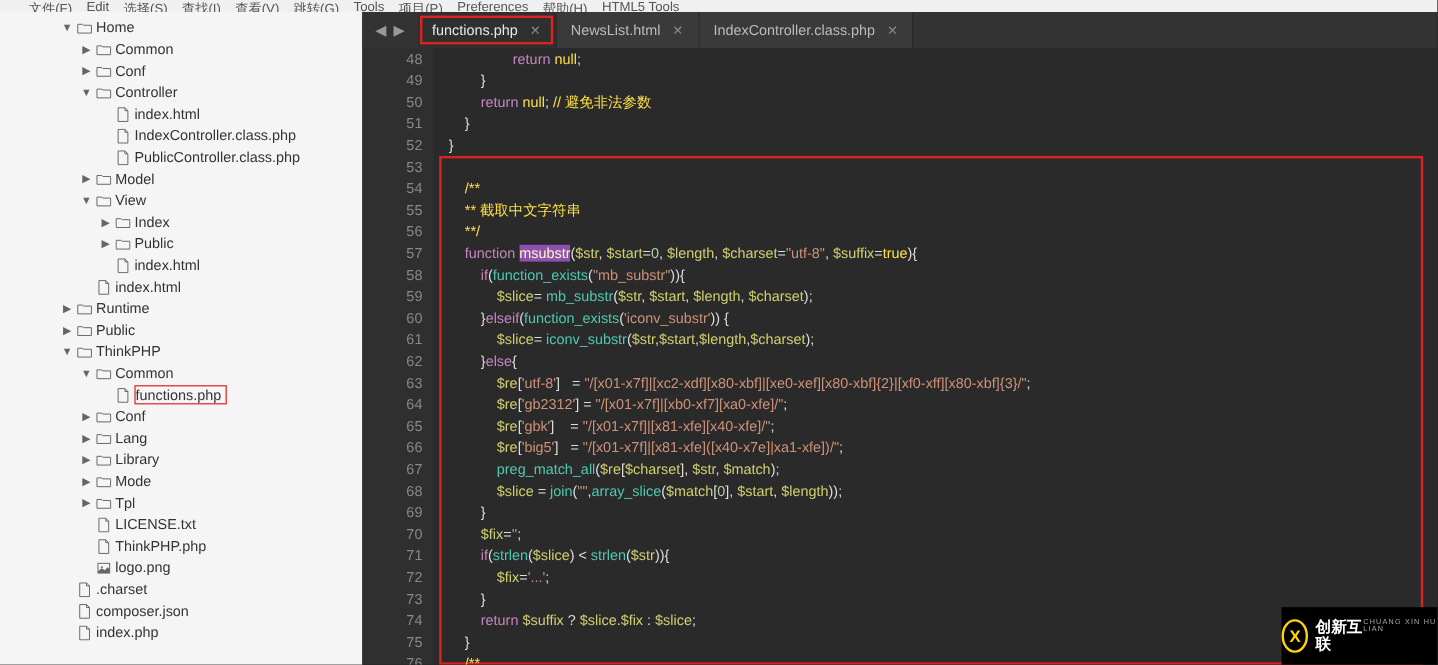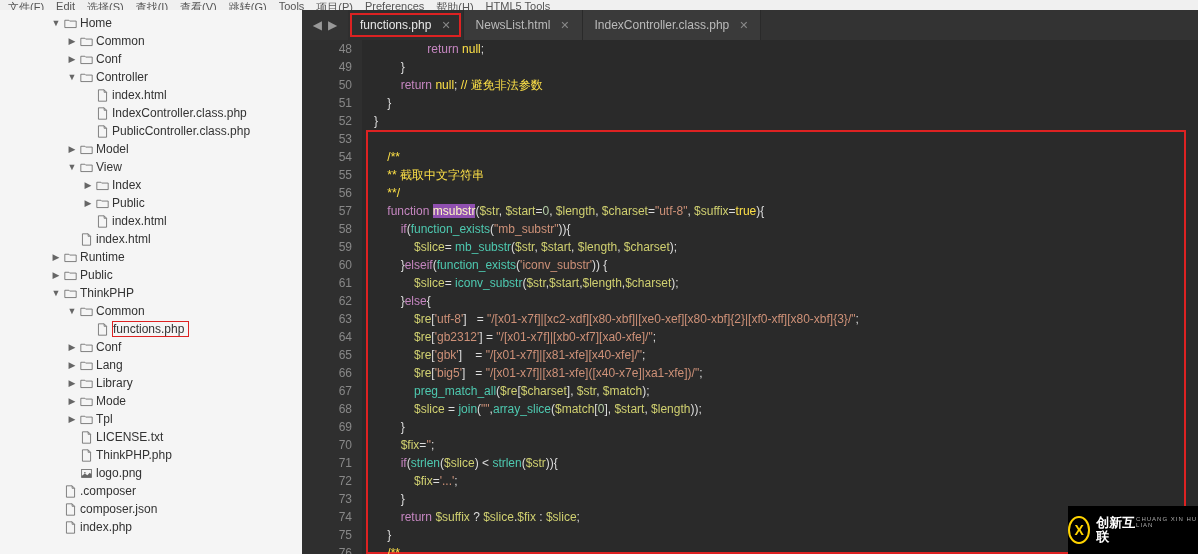--- a/index.html
+++ b/index.html
@@ -1,18 +1,18 @@
 <!DOCTYPE html>
 <html><head>
 <meta charset="utf-8">
 <style>
 * { margin:0; padding:0; box-sizing:border-box; font-family: Arial, sans-serif; }
 body { background:#1e1e1e; width:1198px; height:554px; overflow:hidden; display:flex; flex-direction:column; }
 
-.menubar { height:10px; background:#f0f0f0; color:#555; font-size:11px; padding:0 8px; display:flex; align-items:flex-start; overflow:hidden; }
+.menubar { height:10px; background:#f0f0f0; color:#555; font-size:11px; padding:0 24px; display:flex; align-items:flex-start; overflow:hidden; }
 .menubar span { margin-right:12px; }
 
 .body-row { display:flex; flex:1; min-height:0; }
 
 .sidebar { width:302px; background:#f5f5f5; color:#333; font-size:12px; overflow-y:auto; padding:4px 0; }
 .tree-item { display:flex; align-items:center; height:18px; padding-left:0; cursor:default; white-space:nowrap; }
 .expander { width:12px; display:inline-flex; justify-content:center; color:#666; font-size:9px; }
 .icon { width:16px; display:inline-flex; justify-content:center; margin-right:2px; color:#555; }
 .icon svg { width:13px; height:13px; }
 .tree-label { display:inline-block; }
@@ -309,21 +309,21 @@
         </span>
         <span class="tree-label">logo.png</span>
       </div>
       <div class="tree-item depth1">
         <span class="expander"></span>
         <span class="icon">
           <svg viewBox="0 0 16 16">
             <path fill="none" stroke="#666" d="M3 1 h7 l3 3 v11 h-10 z M10 1 v3 h3"></path>
           </svg>
         </span>
-        <span class="tree-label">.composer</span>
+        <span class="tree-label">.charset</span>
       </div>
       <div class="tree-item depth1">
         <span class="expander"></span>
         <span class="icon">
           <svg viewBox="0 0 16 16">
             <path fill="none" stroke="#666" d="M3 1 h7 l3 3 v11 h-10 z M10 1 v3 h3"></path>
           </svg>
         </span>
         <span class="tree-label">composer.json</span>
       </div>

